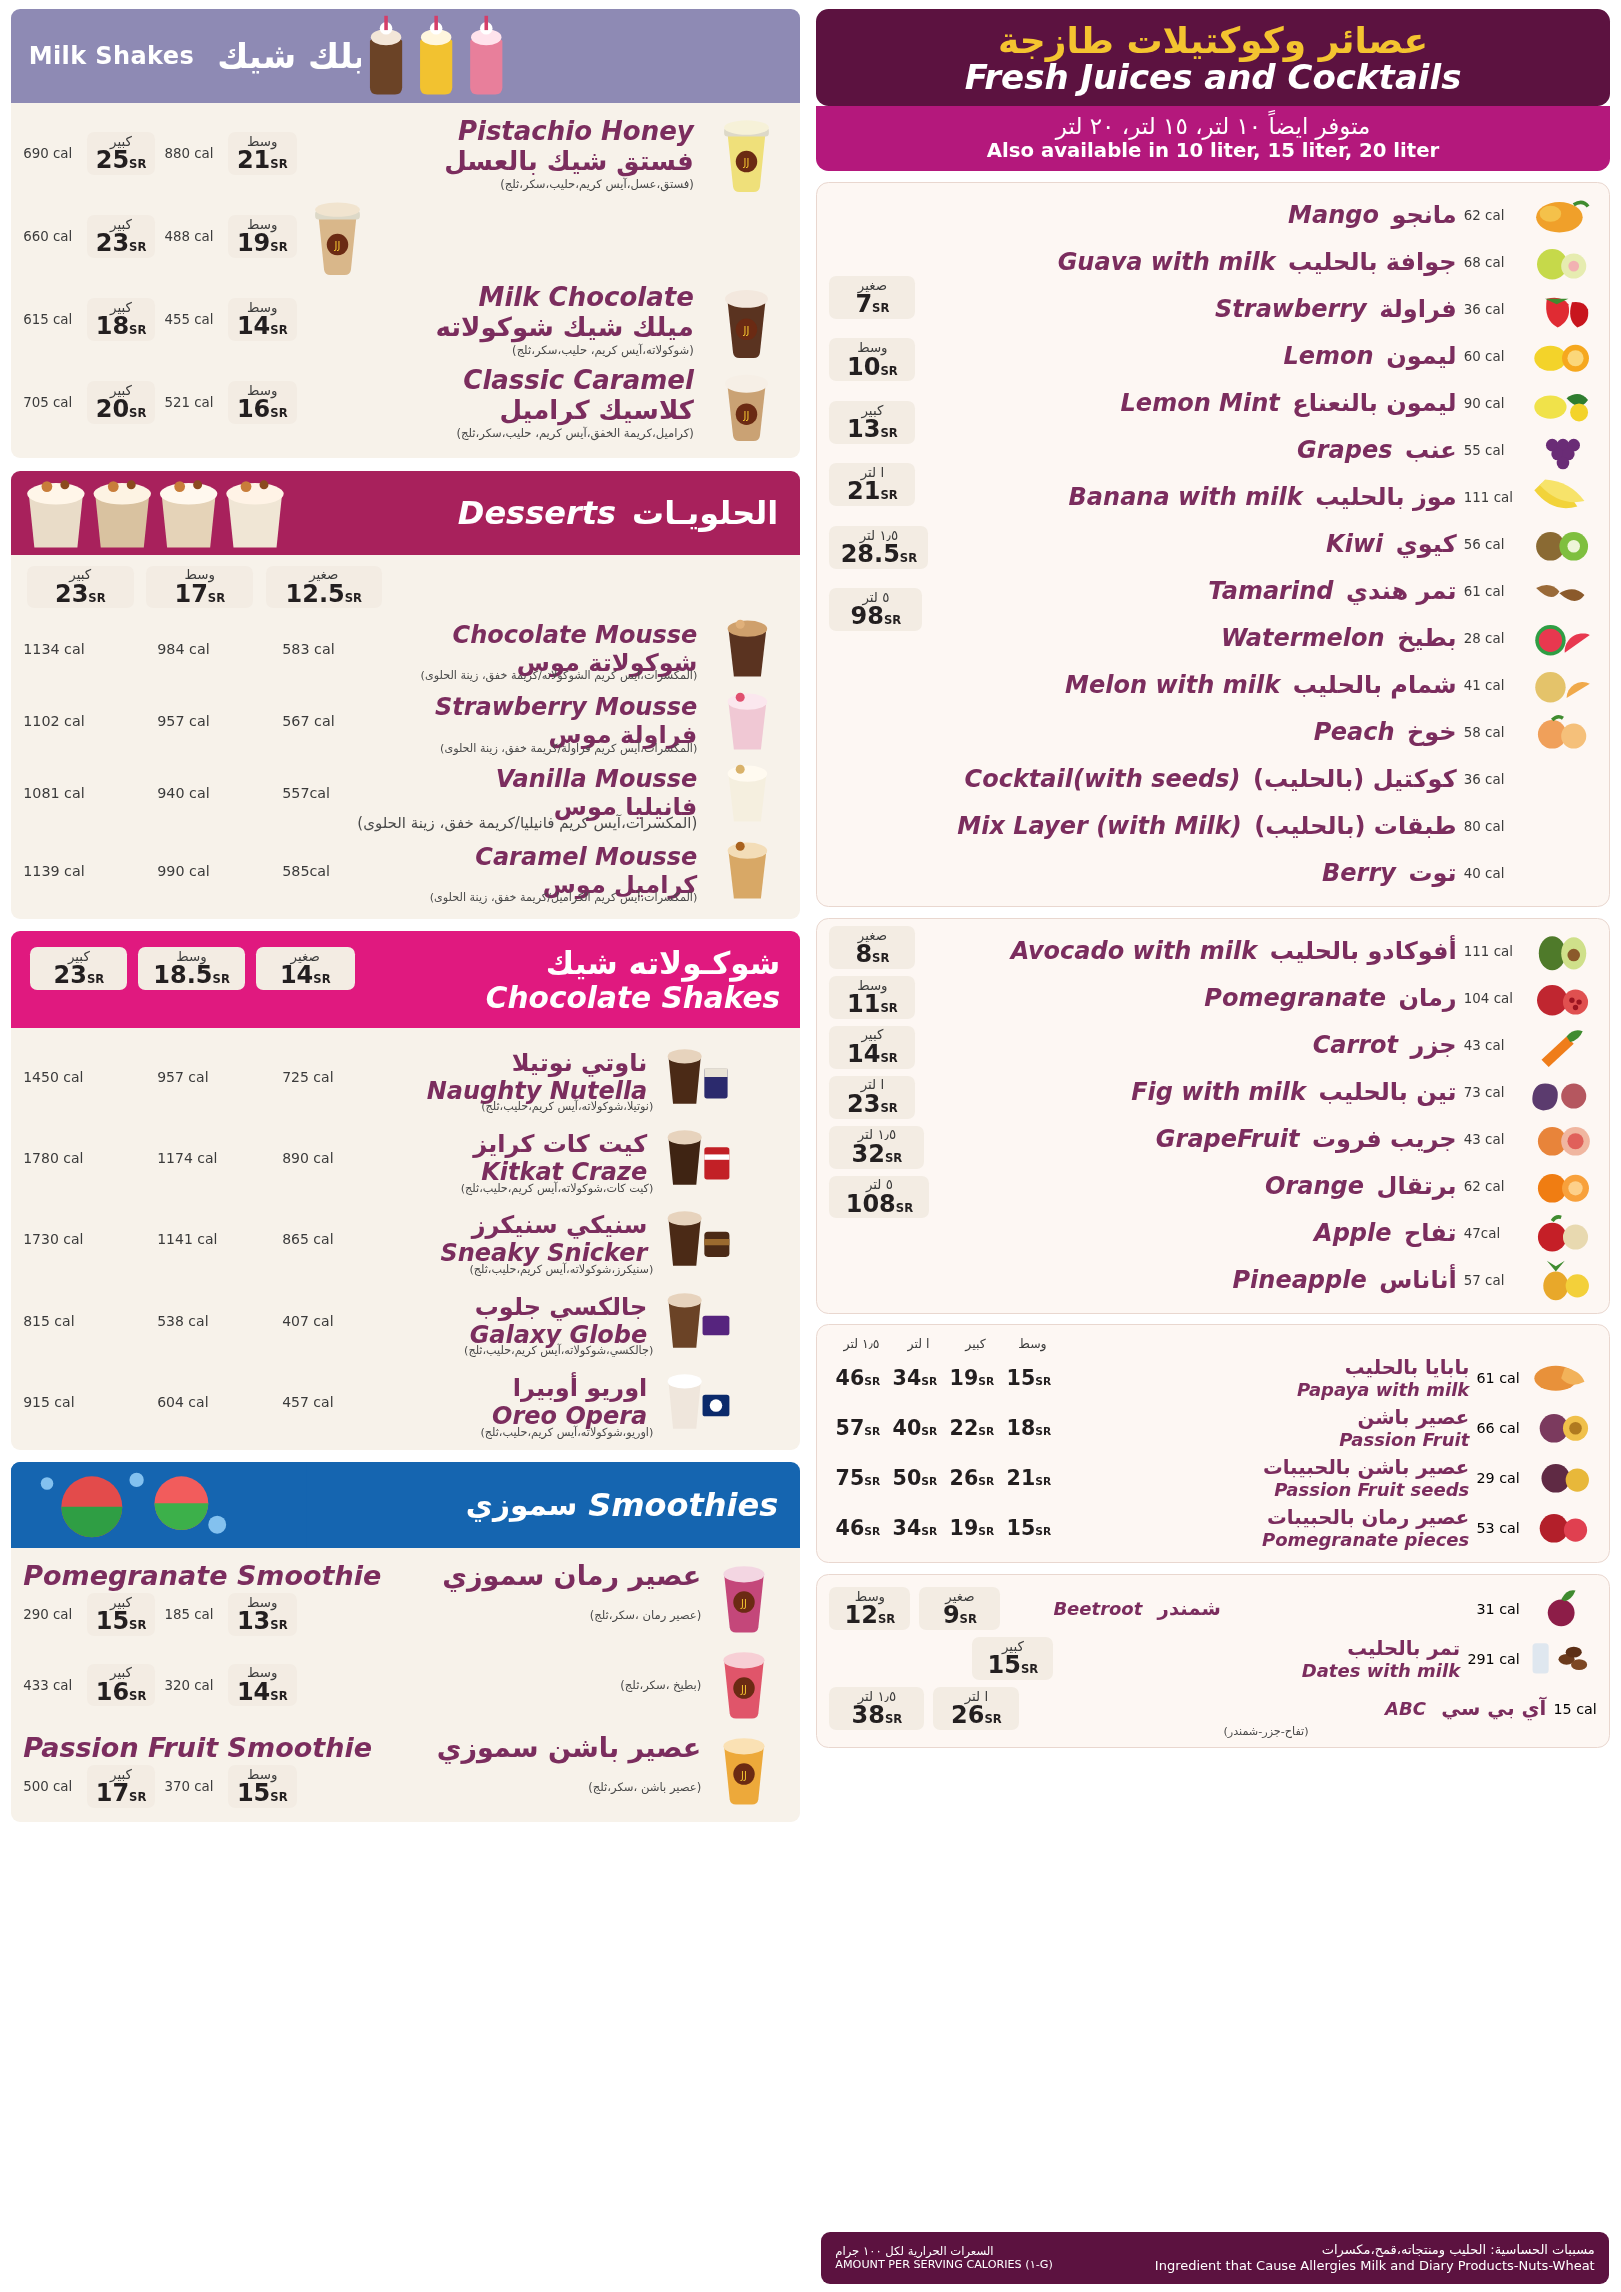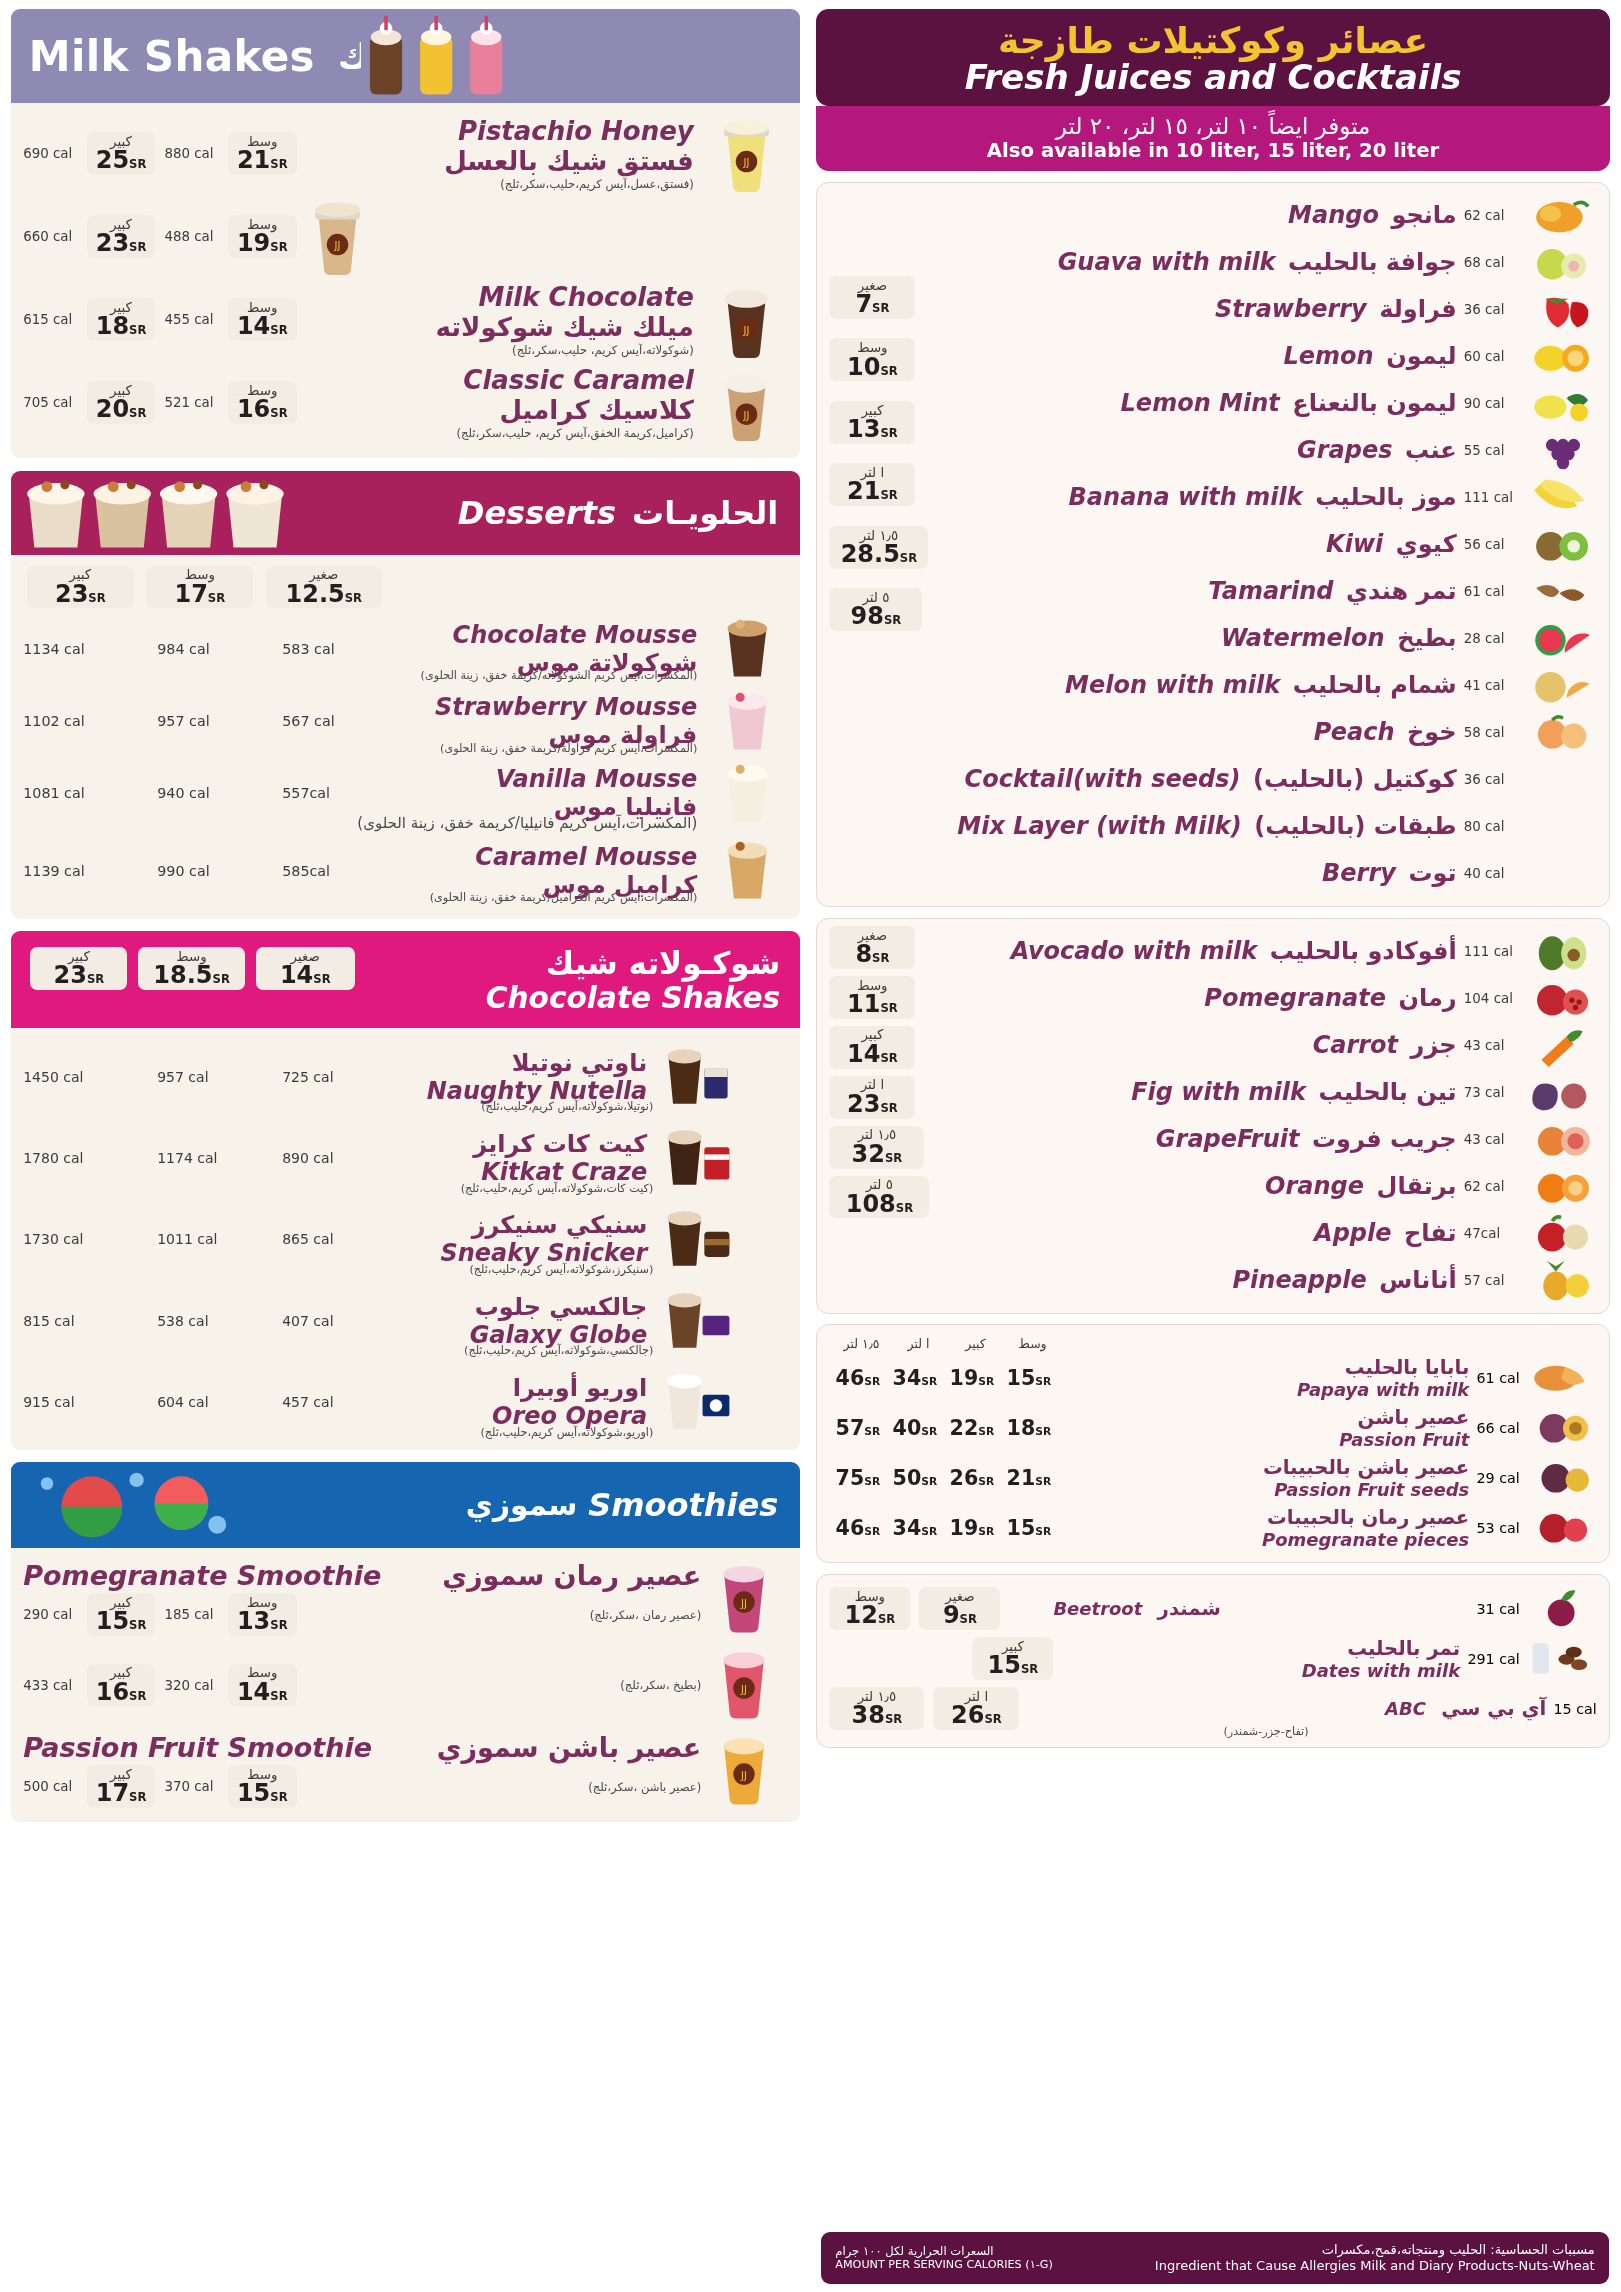--- a/index.html
+++ b/index.html
@@ -25,21 +25,21 @@
   .pricebox .sz { font-size:13.4px; color:#3b3b3b; }
   .pricebox .pr { font-size:24px; font-weight:bold; color:#231f20; }
   .pricebox .pr small { font-size:11.6px; font-weight:bold; }
 
   
   .ms-header {
     background:#8e8ab4; border-radius:9px 9px 0 0;
     height:94px; position:relative; display:flex; align-items:center;
     padding:0 18px; overflow:hidden;
   }
-  .ms-header .en { font-size:42px; font-weight:bold; color:#ffffff; letter-spacing:0.4px; }
+  .ms-header .en { font-size:24px; font-weight:bold; color:#ffffff; letter-spacing:0.4px; }
   .ms-header .arh { font-size:34px; font-weight:bold; color:#ffffff; margin-left:23px; }
   .ms-header .shakes-art { position:absolute; right:269px; top:5.4px; width:170px; height:85px; }
   .ms-body { background:#f7f2ea; border-radius:0 0 9px 9px; padding:9px 12.5px 14.3px 12.5px; }
   .ms-row { display:flex; align-items:center; height:83px; }
   .ms-prices { display:flex; align-items:center; gap:9px; }
   .cal { font-size:13.4px; color:#3b3b3b; margin-right:5.4px; }
   .ms-names { flex:1; text-align:right; padding-right:12.5px; }
   .ms-names .en { font-size:26px; color:#7b2d5e; font-weight:bold; font-style:italic; }
   .ms-names .arn { font-size:26px; color:#7b2d5e; font-weight:bold; }
   .ms-names .ing { font-size:11.6px; color:#4a4a4a; margin-top:1.8px; }
@@ -462,21 +462,21 @@
                 <rect x="54" y="34" width="28" height="6" fill="#fff"></rect>
               </svg>
           </span>
           <span style="width:54px"></span>
         </div>
         <div class="ing ar" style="text-align:right;font-size:11.2px;color:#4a4a4a;margin:-16px 134px 5.4px 0">(كيت كات،شوكولاته،آيس كريم،حليب،ثلج)</div>
 
         <div class="cs-row">
           <div class="cs-cals">
             <span style="width:134px">1730 cal</span>
-            <span style="width:125px">1011 cal</span>
+            <span style="width:125px">1141 cal</span>
             <span style="width:125px">865 cal</span>
           </div>
           <div class="cs-names">
             <div class="arn ar">سنيكي سنيكرز</div>
             <div class="en">Sneaky Snicker</div>
           </div>
           <span style="width:77px;height:68px">
             <svg width="77" height="68" viewBox="0 0 86 76">
                 <path d="M14 16 h36 l-5 52 h-26 z" fill="#4b2a16"></path>
                 <ellipse cx="32" cy="15" rx="19" ry="8" fill="#e7d3bd"></ellipse>

